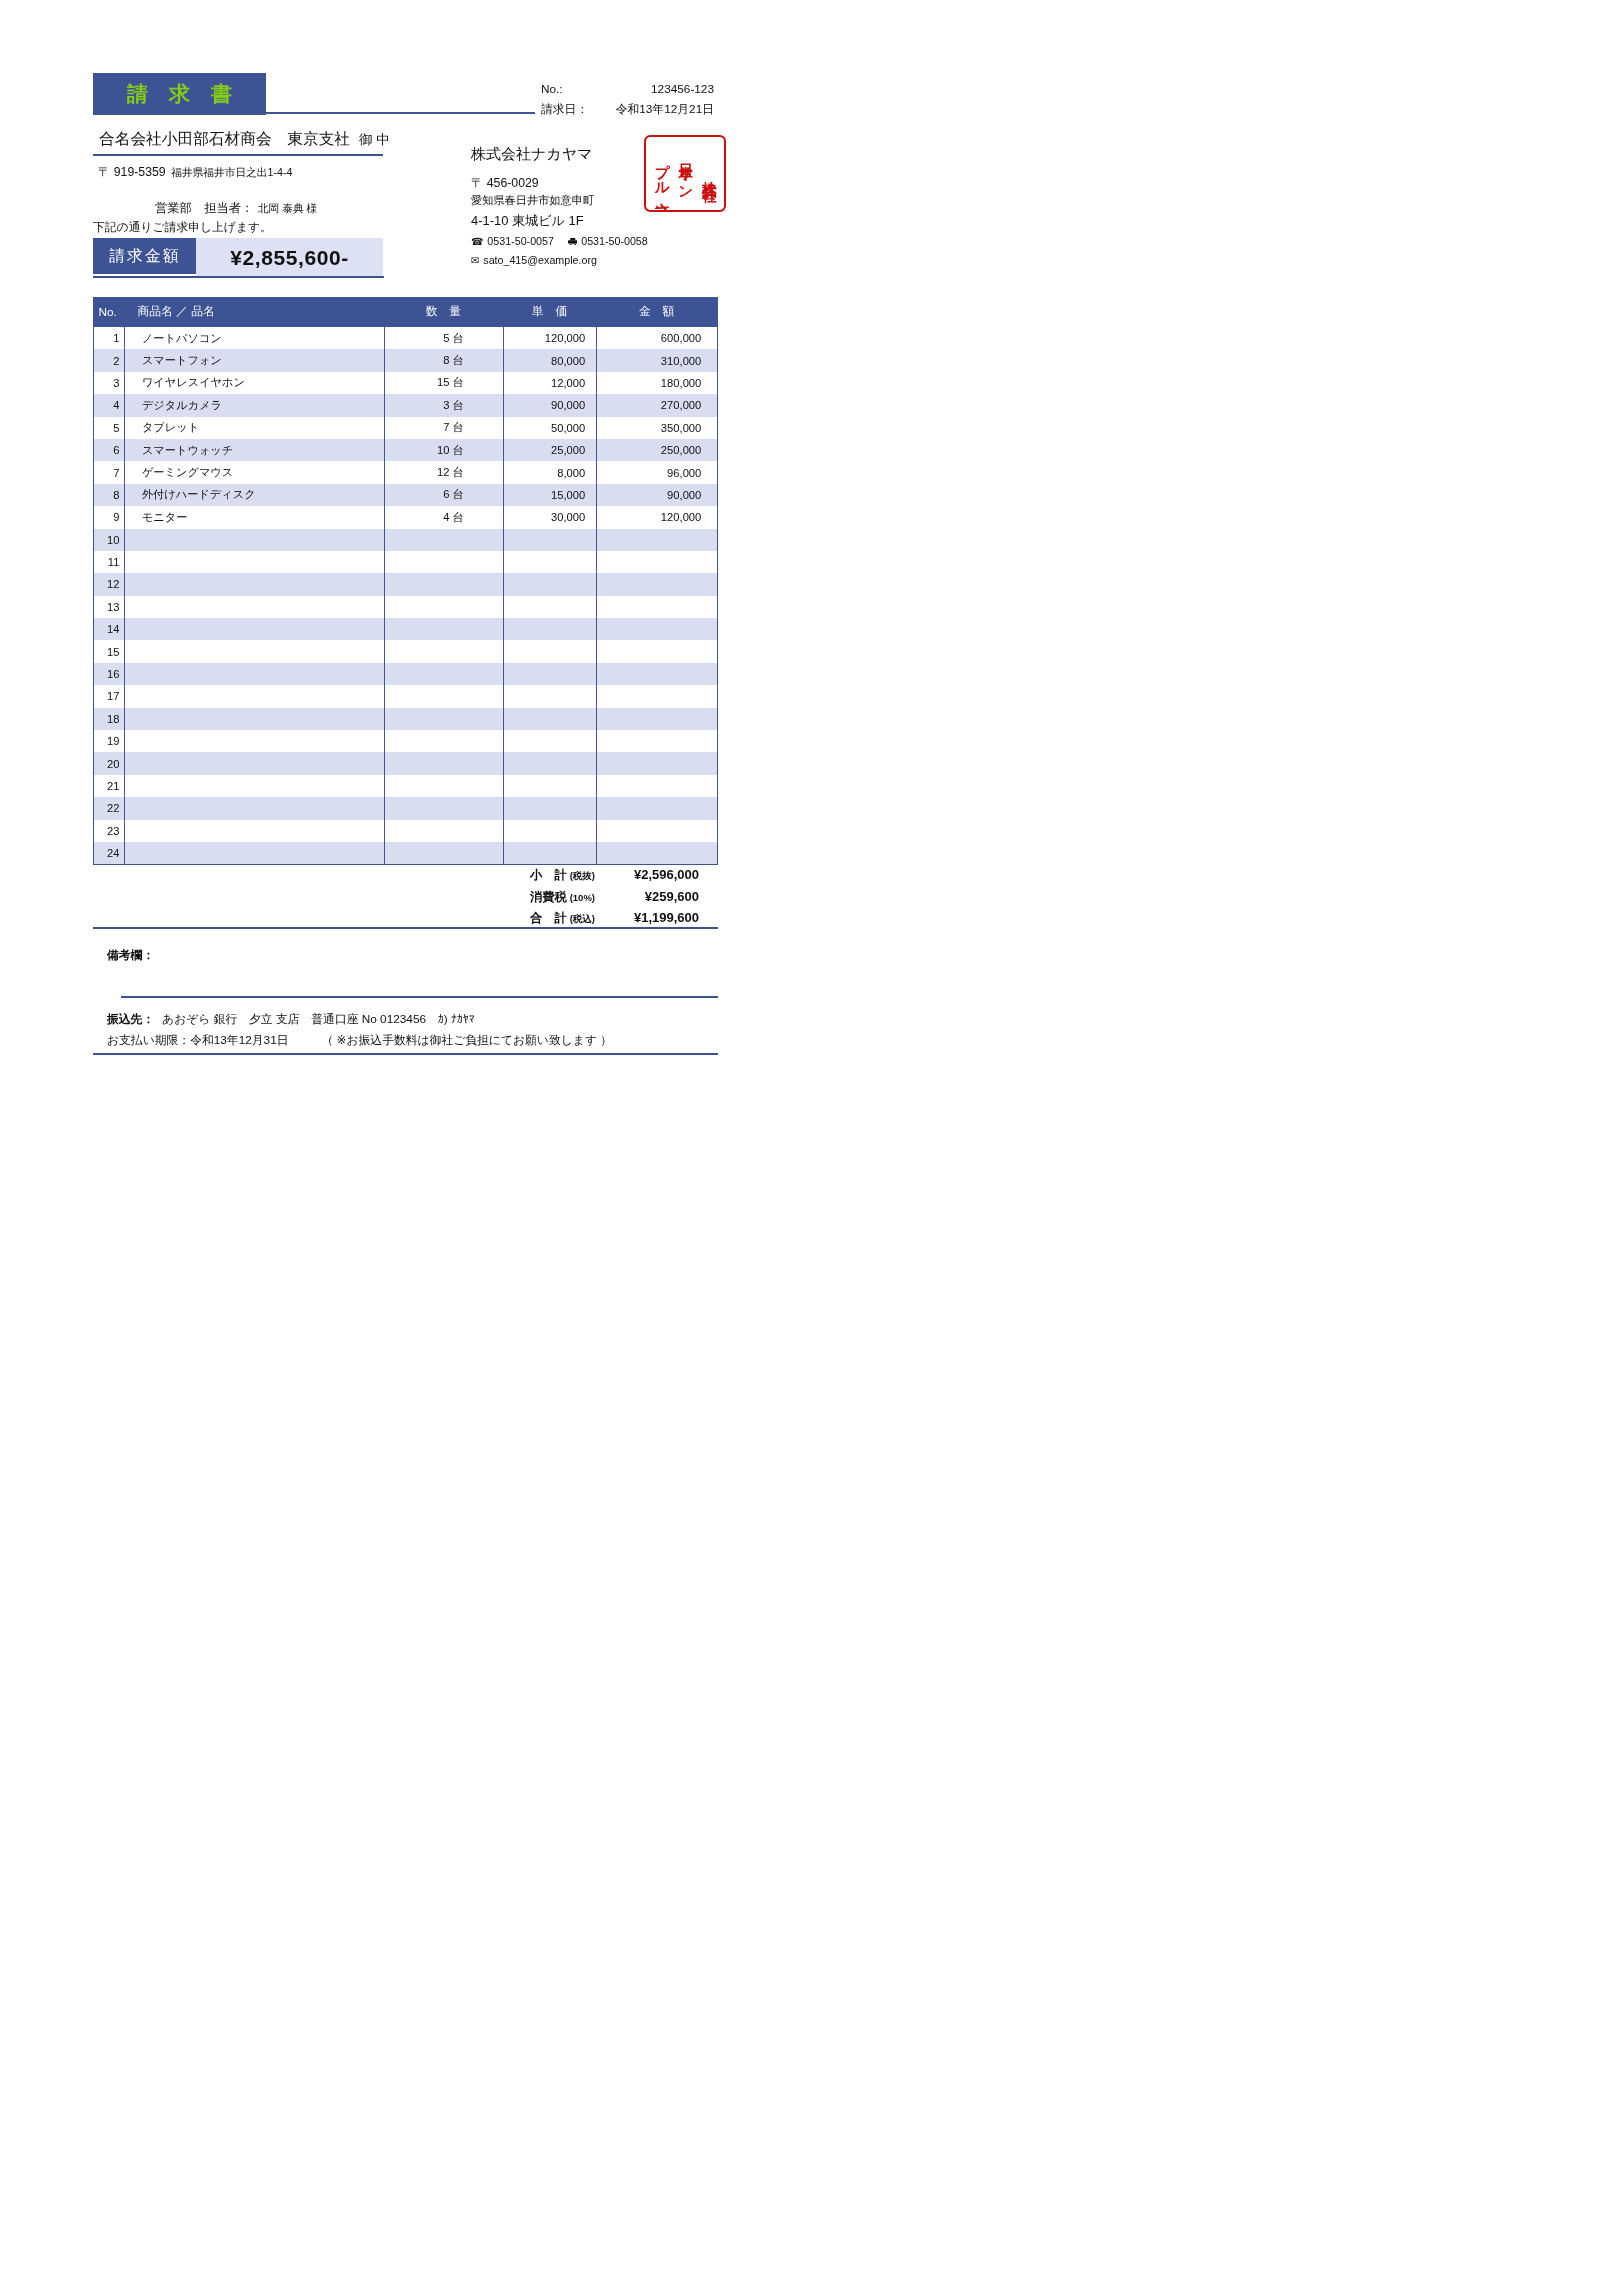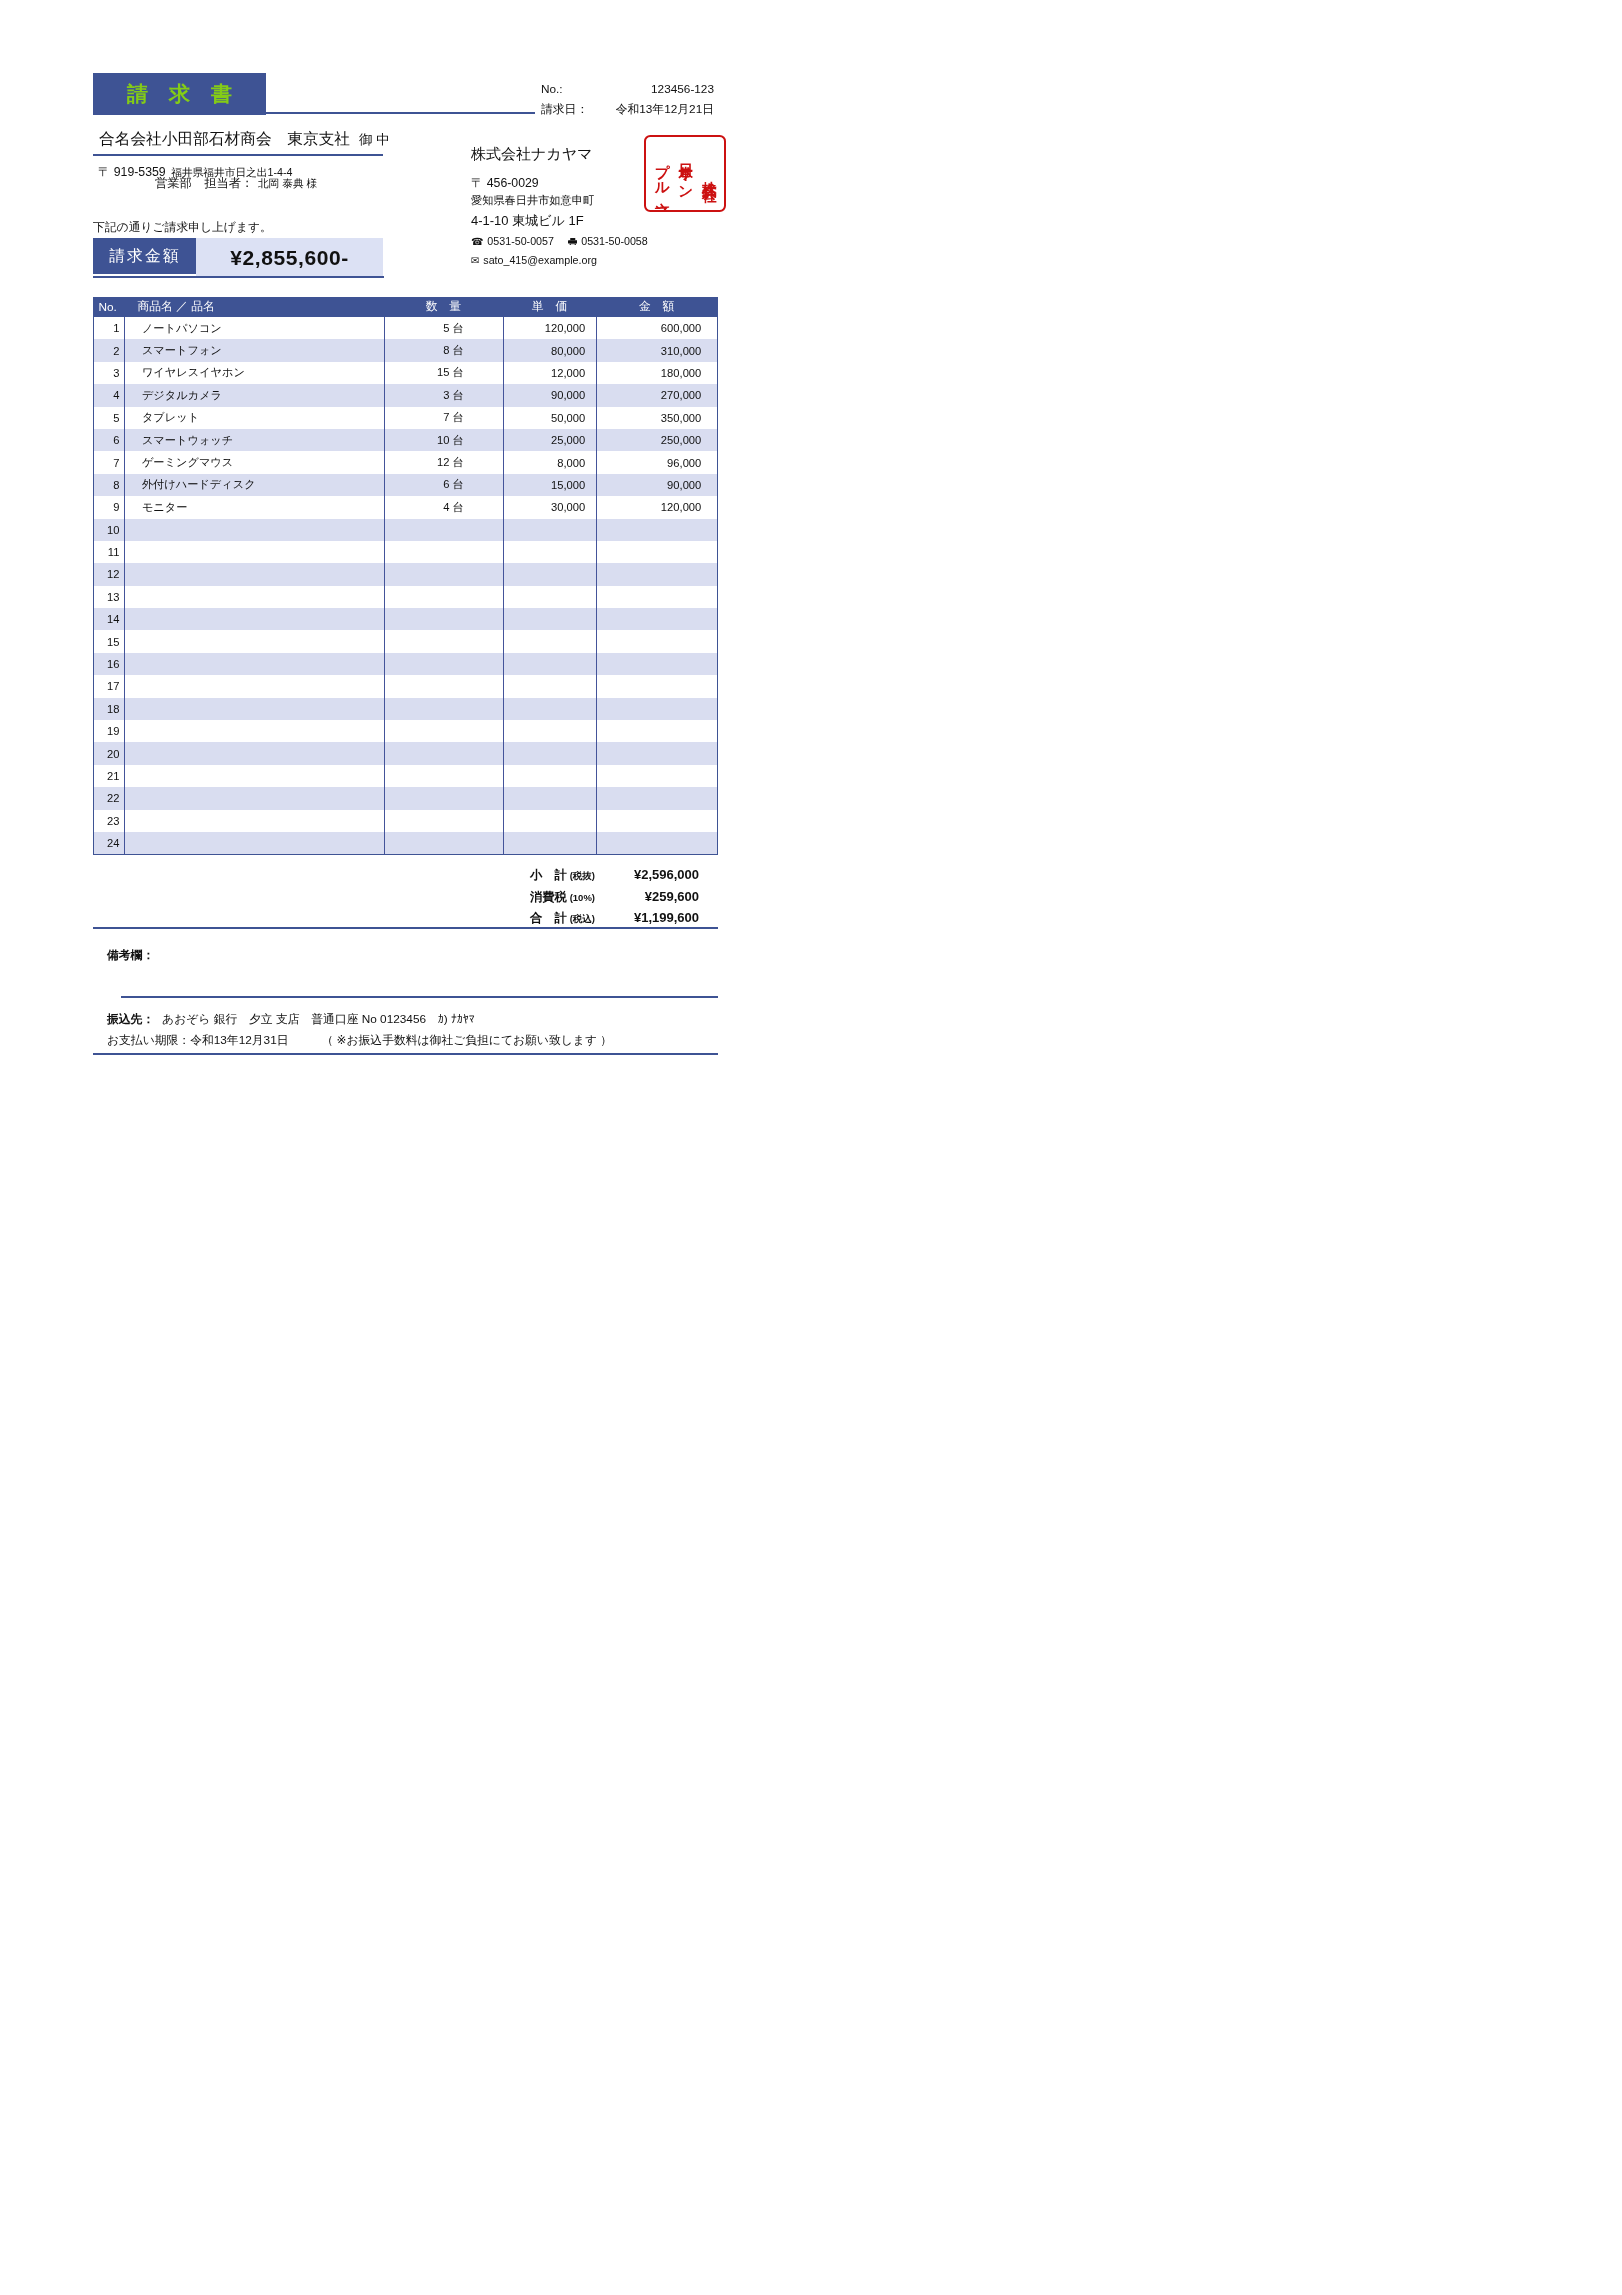--- a/index.html
+++ b/index.html
@@ -21,21 +21,21 @@
 
   .meta{position:absolute;left:541px;top:82px;width:173px;font-size:11.8px;}
   .meta-row{display:flex;justify-content:space-between;margin-bottom:5.6px;}
 
   
   .rcpt-name{position:absolute;left:99px;top:129px;font-size:15.7px;white-space:nowrap;}
   .rcpt-name .honor{font-size:13.5px;margin-left:9px;}
   .rcpt-underline{position:absolute;left:93px;top:154px;width:290px;height:2.2px;background:var(--blue);}
   .rcpt-postal{position:absolute;left:98px;top:164px;font-size:12.3px;white-space:nowrap;}
   .rcpt-postal .addr{font-size:10.7px;margin-left:5.6px;}
-  .rcpt-contact{position:absolute;left:155px;top:175px;font-size:12.3px;white-space:nowrap;}
+  .rcpt-contact{position:absolute;left:155px;top:200px;font-size:12.3px;white-space:nowrap;}
   .rcpt-contact .person{font-size:10.7px;margin-left:4.5px;}
 
   
   .sender{position:absolute;left:471px;top:145px;width:264px;}
   .snd-company{font-size:15px;line-height:18px;}
   .snd-postal{font-size:12.3px;line-height:14.6px;margin-top:13px;}
   .snd-addr1{font-size:11.2px;line-height:13.5px;margin-top:3.4px;}
   .snd-addr2{font-size:13px;line-height:15.7px;margin-top:5.6px;}
   .snd-phone,.snd-mail{font-size:10.7px;line-height:13.5px;margin-top:6.7px;display:flex;align-items:center;gap:3.9px;}
   .snd-mail{margin-top:5px;}
@@ -52,21 +52,21 @@
   .intro{position:absolute;left:93px;top:220px;font-size:11.8px;}
   .bill-label{position:absolute;left:93px;top:238px;width:104px;height:36px;background:var(--blue);
     display:flex;align-items:center;justify-content:center;color:#fff;font-weight:normal;font-size:15.7px;letter-spacing:2.2px;}
   .bill-amount{position:absolute;left:196px;top:238px;width:187px;height:40px;background:var(--amount-bg);
     display:flex;align-items:center;justify-content:center;font-weight:bold;font-size:21px;letter-spacing:0.6px;}
   .bill-underline{position:absolute;left:93px;top:276px;width:291px;height:2.2px;background:var(--blue);}
 
   
   .inv-table{position:absolute;left:93px;top:297px;width:625px;
     border-left:1.1px solid var(--blue);border-right:1.1px solid var(--blue);border-bottom:1.7px solid var(--blue);}
-  .thead{display:flex;height:20px;background:var(--blue);color:#fff;font-size:11.8px;align-items:center;}
+  .thead{display:flex;height:30px;background:var(--blue);color:#fff;font-size:11.8px;align-items:center;}
   .trow{display:flex;height:22.4px;font-size:11.2px;align-items:center;background:#fff;}
   .trow.alt{background:var(--lavender);}
   .c{height:100%;display:flex;align-items:center;overflow:hidden;white-space:nowrap;}
   .c.no{width:30px;justify-content:flex-end;padding-right:4.5px;}
   .c.name{width:261px;padding-left:17px;}
   .c.qty{width:119px;justify-content:flex-end;padding-right:39px;}
   .c.price{width:94px;justify-content:flex-end;padding-right:11.2px;}
   .c.amount{width:121px;justify-content:flex-end;padding-right:15.7px;}
   .trow .c + .c{border-left:0.8px solid var(--sep);}
   .thead .h{height:100%;display:flex;align-items:center;}

